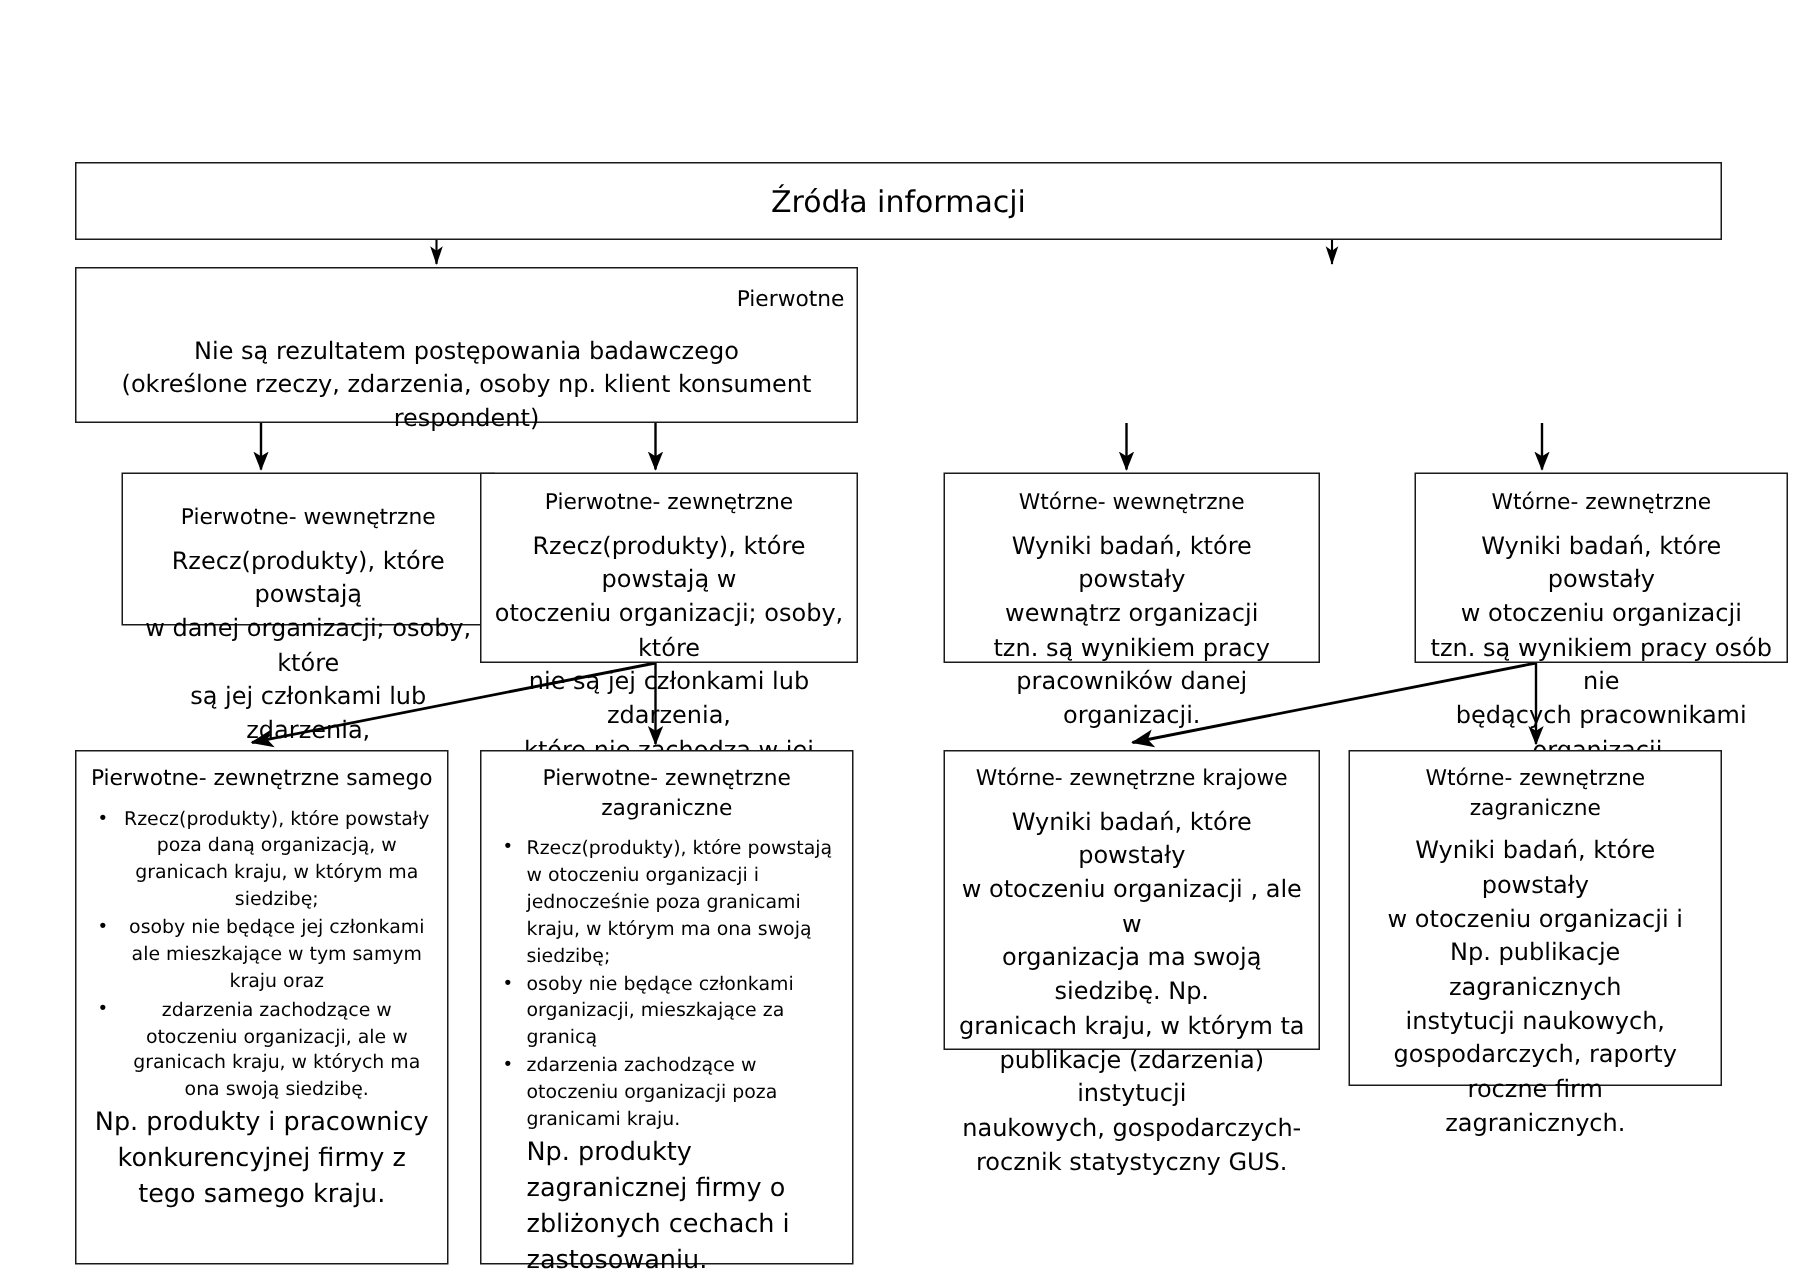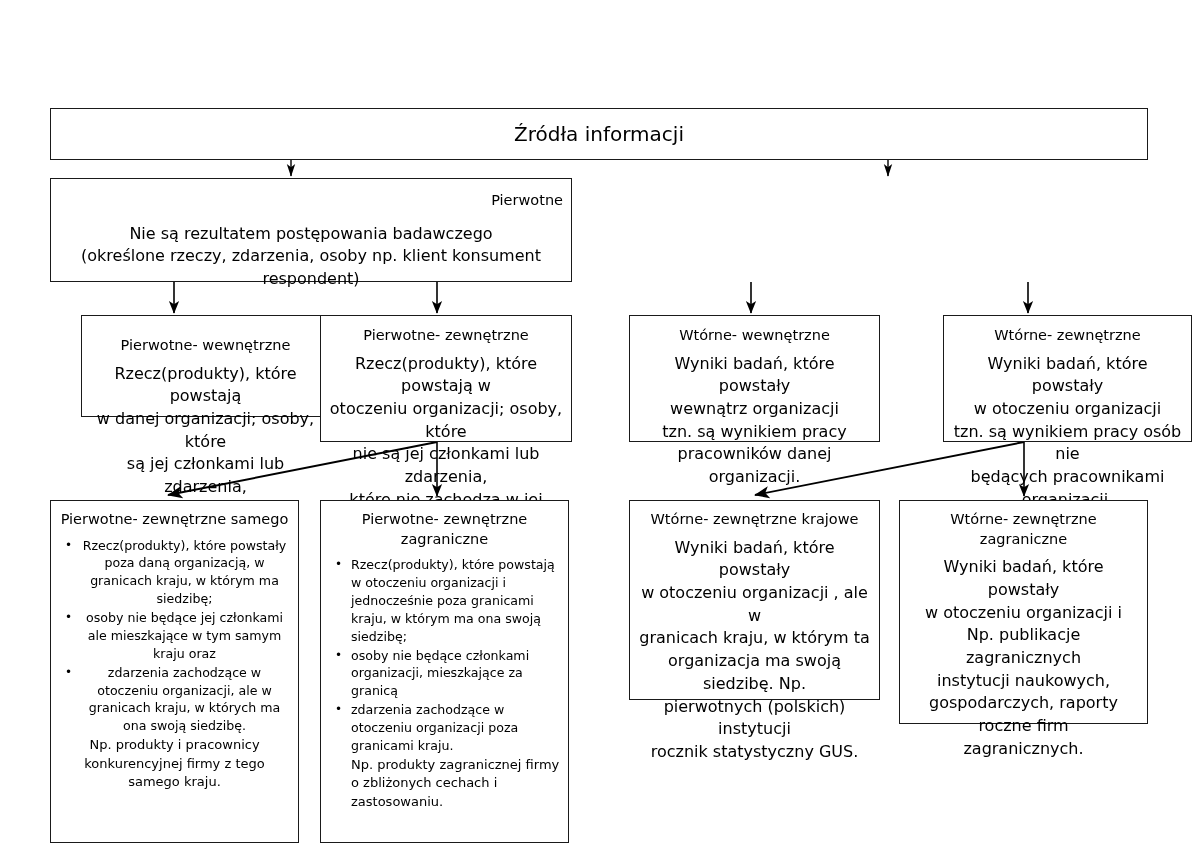--- a/index.html
+++ b/index.html
@@ -150,21 +150,21 @@
   }
   ul.bullets > li .bullet {
     position: absolute;
     left: -16px;
     top: 0;
     font-size: 12px;
   }
   ul.bullets.centered > li { text-align: center; }
   ul.bullets.leftal > li { text-align: left; }
   .tail {
-    font-size: 13px;
+    font-size: 17px;
     line-height: 1.42;
   }
   .tail.centered { text-align: center; }
   .tail.leftal { text-align: left; padding-left: 22px; }
 </style>
 </head>
 <body>
 
 <div id="canvas">
 
@@ -268,23 +268,24 @@
       <li><span class="bullet">•</span><span>zdarzenia zachodzące w otoczeniu organizacji poza granicami kraju.</span></li>
     </ul>
     <div class="tail leftal">Np. produkty zagranicznej firmy o zbliżonych cechach i zastosowaniu.</div>
   </div>
 
   <div class="box" id="box-w-zew-kraj">
     <div class="hdr">Wtórne- zewnętrzne krajowe</div>
     <div class="body">
       <div>Wyniki badań, które powstały</div>
       <div>w otoczeniu organizacji , ale w</div>
+      <div>organizacja ma swoją siedzibę. Np.</div>
       <div>granicach kraju, w którym ta</div>
-      <div>organizacja ma swoją siedzibę. Np.</div>
-      <div>pierwotnych (polskich) instytucji</div>
+      <div>publikacje (zdarzenia) instytucji</div>
+      <div>naukowych, gospodarczych-</div>
       <div>rocznik statystyczny GUS.</div>
     </div>
   </div>
 
   <div class="box" id="box-w-zew-zagr">
     <div class="hdr">Wtórne- zewnętrzne zagraniczne</div>
     <div class="body">
       <div>Wyniki badań, które powstały</div>
       <div>w otoczeniu organizacji i</div>
       <div>Np. publikacje zagranicznych</div>

